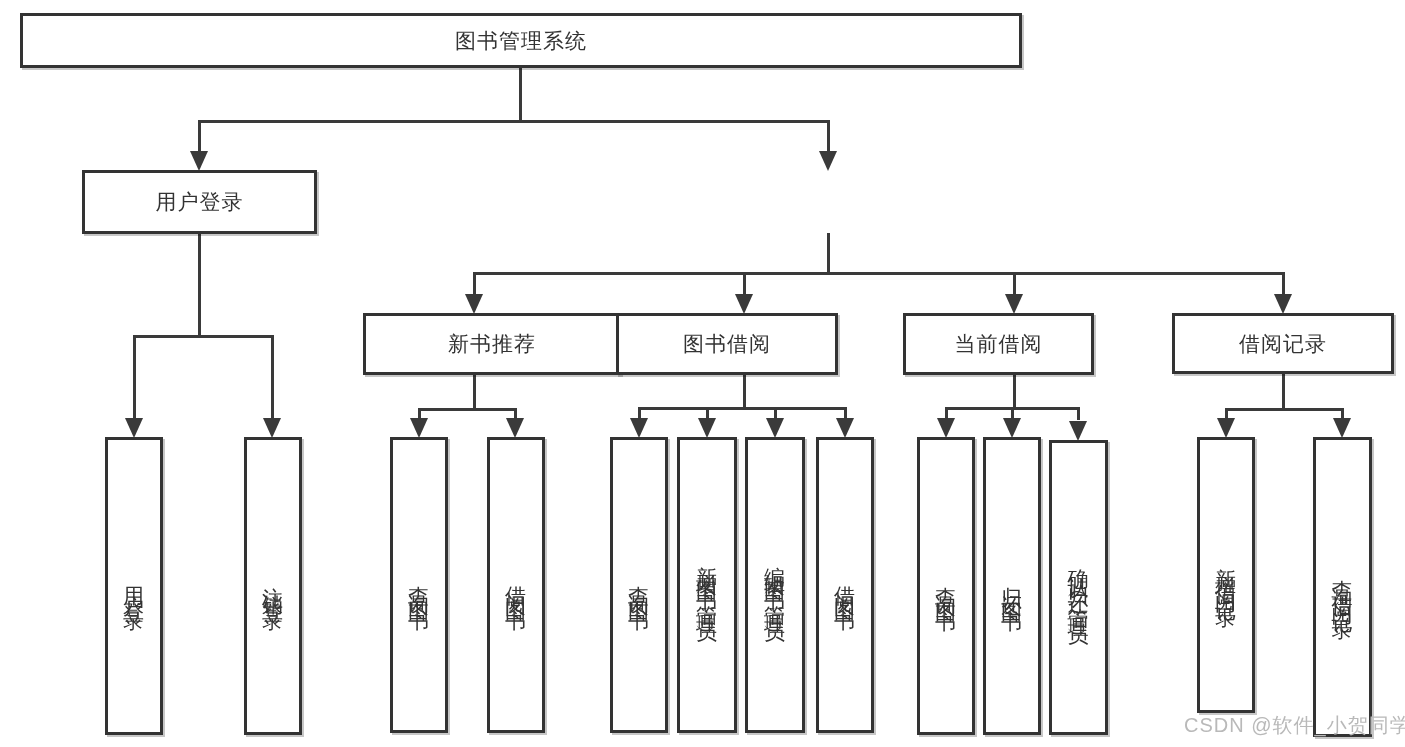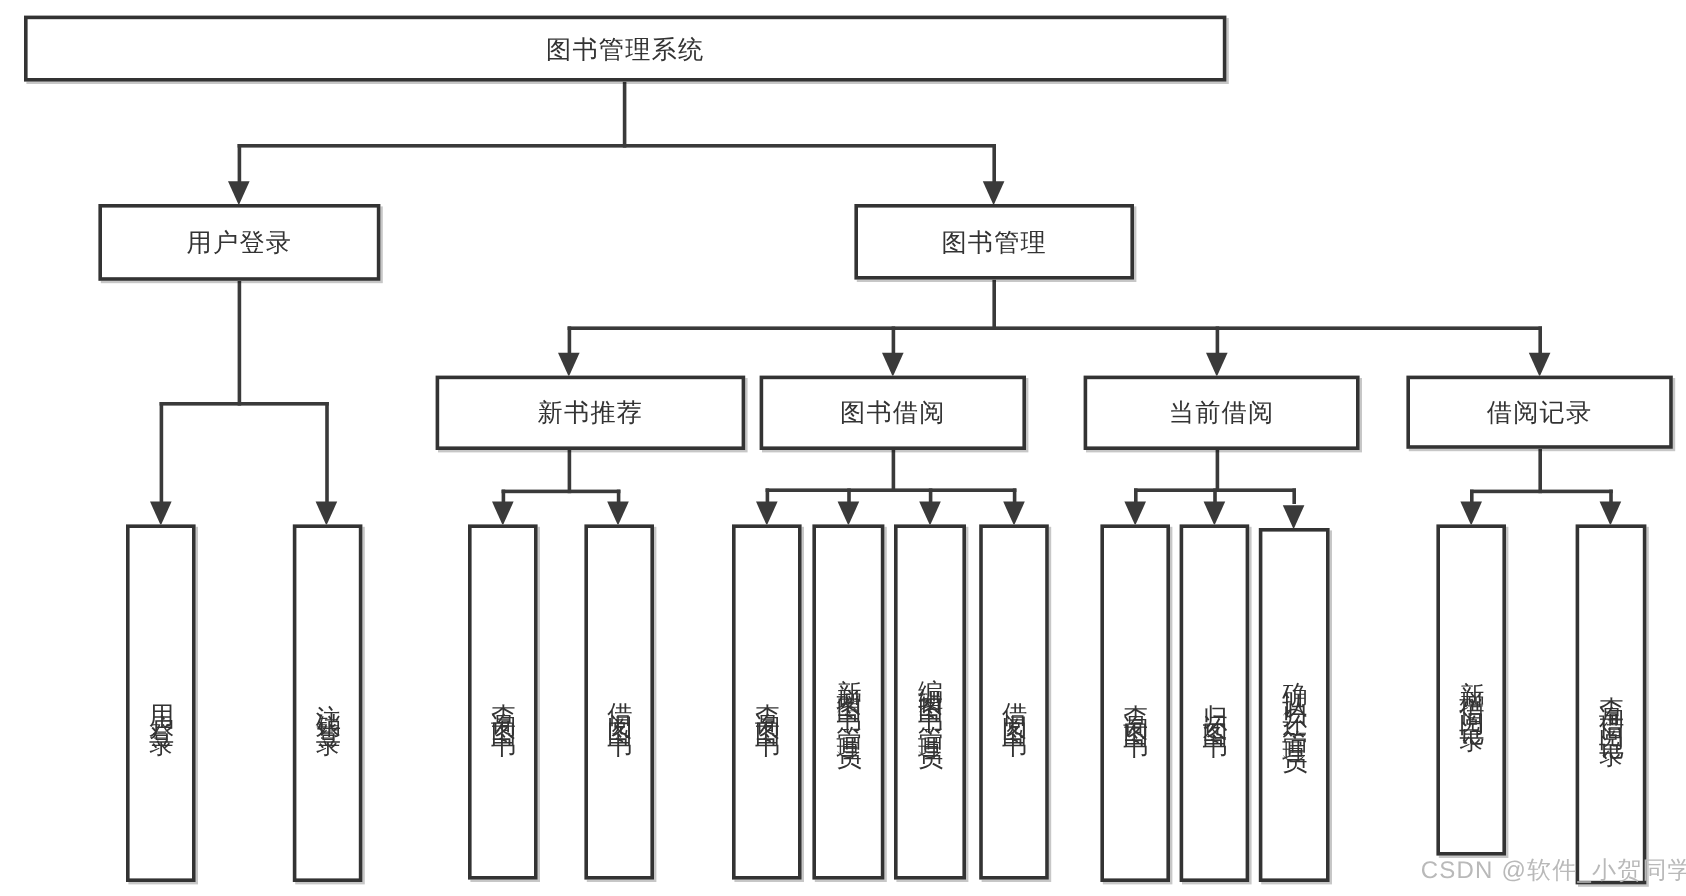--- a/index.html
+++ b/index.html
@@ -42,23 +42,20 @@
   <div class="vline" style="left:519px;top:68px;height:55px;"></div>
   <div class="hline" style="left:198px;top:120px;width:632px;"></div>
   <div class="vline" style="left:198px;top:120px;height:34px;"></div>
   <div class="arrow" style="left:190px;top:151px;"></div>
   <div class="vline" style="left:827px;top:120px;height:34px;"></div>
   <div class="arrow" style="left:819px;top:151px;"></div>
 
   <div class="box" style="left:82px;top:170px;width:235px;height:64px;">
     <span>用户登录</span>
   </div>
-  <div class="box" style="left:712px;top:170px;width:233px;height:63px;">
-    <span>图书管理</span>
-  </div>
 
   <div class="vline" style="left:198px;top:234px;height:104px;"></div>
   <div class="hline" style="left:133px;top:335px;width:141px;"></div>
   <div class="vline" style="left:133px;top:335px;height:85px;"></div>
   <div class="arrow" style="left:125px;top:418px;"></div>
   <div class="vline" style="left:271px;top:335px;height:85px;"></div>
   <div class="arrow" style="left:263px;top:418px;"></div>
 
   <div class="vline" style="left:827px;top:233px;height:42px;"></div>
   <div class="hline" style="left:473px;top:272px;width:812px;"></div>
@@ -67,24 +64,24 @@
   <div class="vline" style="left:743px;top:272px;height:25px;"></div>
   <div class="arrow" style="left:735px;top:294px;"></div>
   <div class="vline" style="left:1013px;top:272px;height:25px;"></div>
   <div class="arrow" style="left:1005px;top:294px;"></div>
   <div class="vline" style="left:1282px;top:272px;height:25px;"></div>
   <div class="arrow" style="left:1274px;top:294px;"></div>
 
   <div class="box" style="left:363px;top:313px;width:258px;height:62px;">
     <span>新书推荐</span>
   </div>
-  <div class="box" style="left:633px;top:313px;width:222px;height:62px;">
+  <div class="box" style="left:616px;top:313px;width:222px;height:62px;">
     <span>图书借阅</span>
   </div>
-  <div class="box" style="left:903px;top:313px;width:230px;height:62px;">
+  <div class="box" style="left:903px;top:313px;width:191px;height:62px;">
     <span>当前借阅</span>
   </div>
   <div class="box" style="left:1172px;top:313px;width:222px;height:61px;">
     <span>借阅记录</span>
   </div>
 
   <div class="vline" style="left:473px;top:375px;height:36px;"></div>
   <div class="hline" style="left:418px;top:408px;width:99px;"></div>
   <div class="vline" style="left:418px;top:408px;height:12px;"></div>
   <div class="arrow" style="left:410px;top:418px;"></div>

